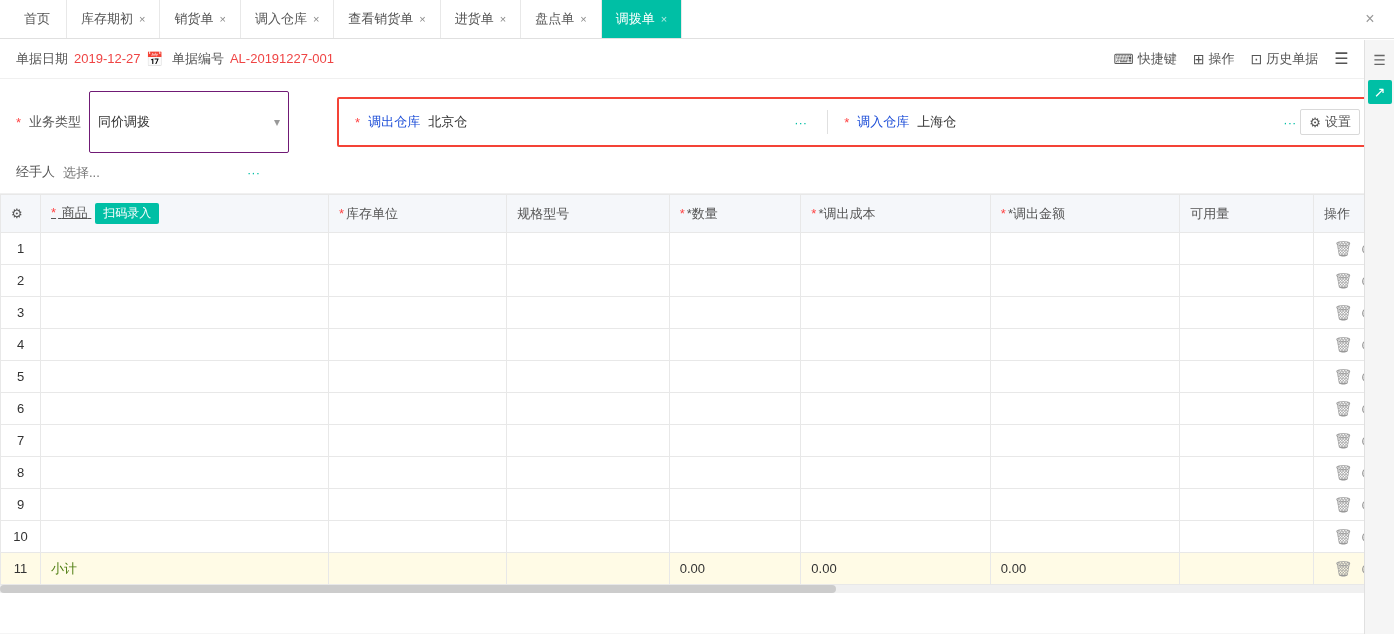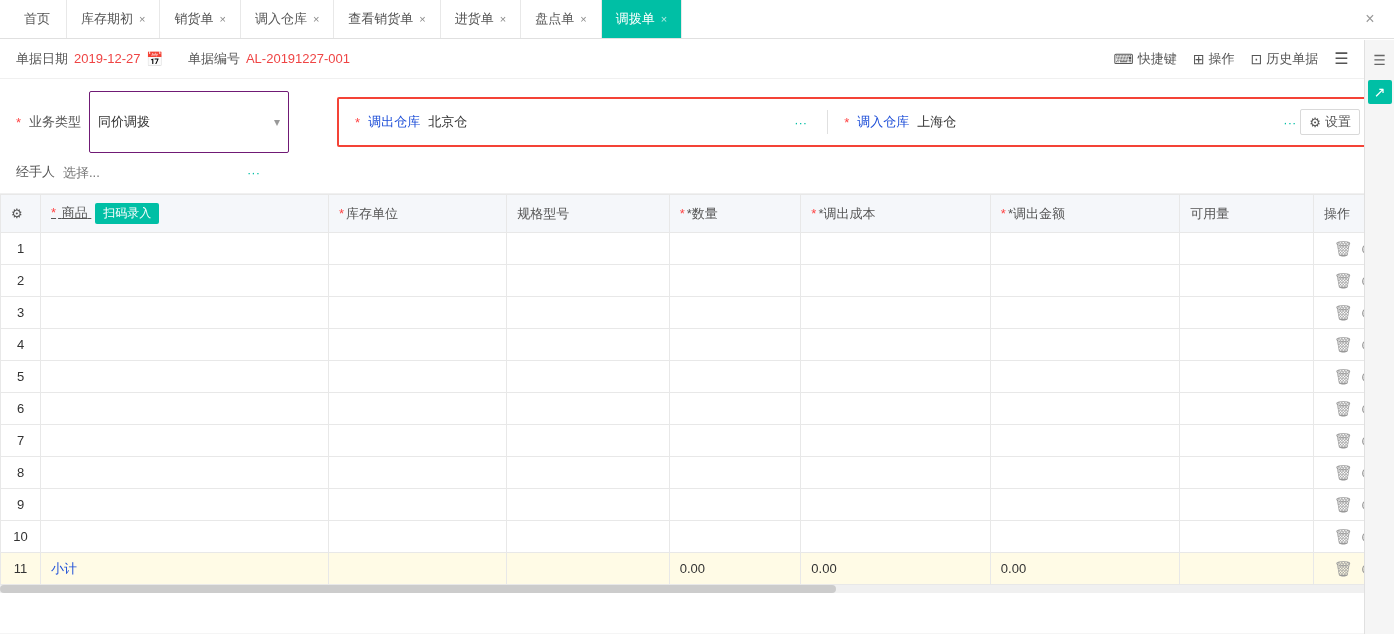--- a/index.html
+++ b/index.html
@@ -25,21 +25,21 @@
       display: flex; align-items: center; justify-content: center;
       cursor: pointer; font-size: 16px; color: #999;
     }
 
     
     .main-content { background: #fff; height: calc(634px - 40px); overflow: hidden; }
 
     
     .form-header {
       display: flex; align-items: center; padding: 10px 16px;
-      border-bottom: 1px solid #f0f0f0; gap: 24px;
+      border-bottom: 1px solid #f0f0f0; gap: 8px;
     }
     .form-field { display: flex; align-items: center; gap: 6px; font-size: 13px; }
     .field-label { color: #555; }
     .field-value { color: #ef4444; font-weight: 500; }
     .calendar-icon { color: #00bfa5; font-size: 14px; cursor: pointer; }
     .header-right { margin-left: auto; display: flex; align-items: center; gap: 16px; }
     .header-action { display: flex; align-items: center; gap: 4px; color: #555; cursor: pointer; font-size: 13px; }
 
     
     .form-body { padding: 12px 16px; border-bottom: 1px solid #f0f0f0; }
@@ -121,21 +121,21 @@
       height: calc(634px - 40px);
     }
     .sidebar-icon {
       width: 24px; height: 24px; display: flex; align-items: center;
       justify-content: center; cursor: pointer; color: #666; font-size: 14px;
       border-radius: 2px;
     }
     .sidebar-icon.active { background: #00bfa5; color: #fff; }
 
     .subtotal-row td { background: #fffbe6 !important; font-weight: normal; }
-    .subtotal-label { color: #1d4ed8; }
+    .subtotal-label { color: #4d7c0f; }
   </style>
 </head>
 <body>
 
 <div class="tab-bar">
   <div class="tab-home tab-item">
     <span>首页</span>
   </div>
   <div class="tab-item">
     <span>库存期初</span>

